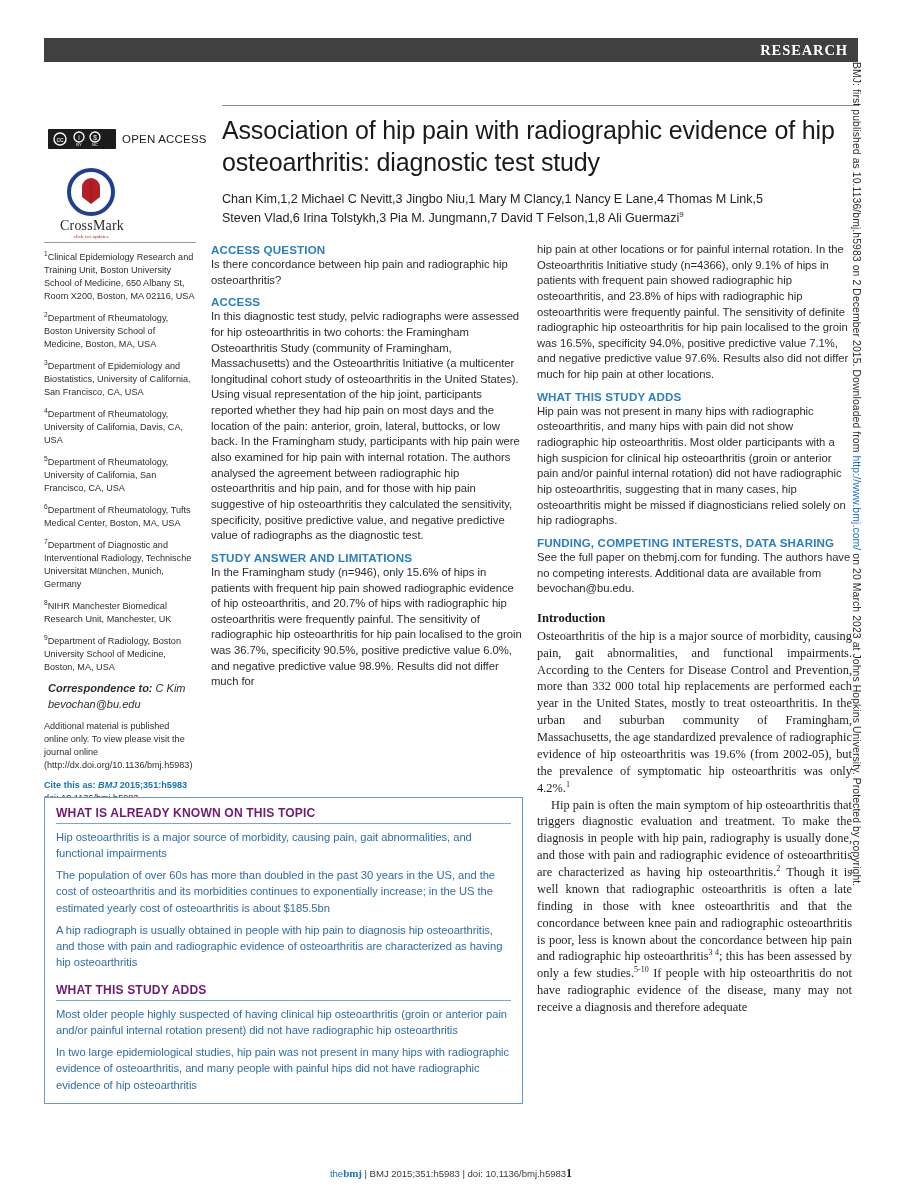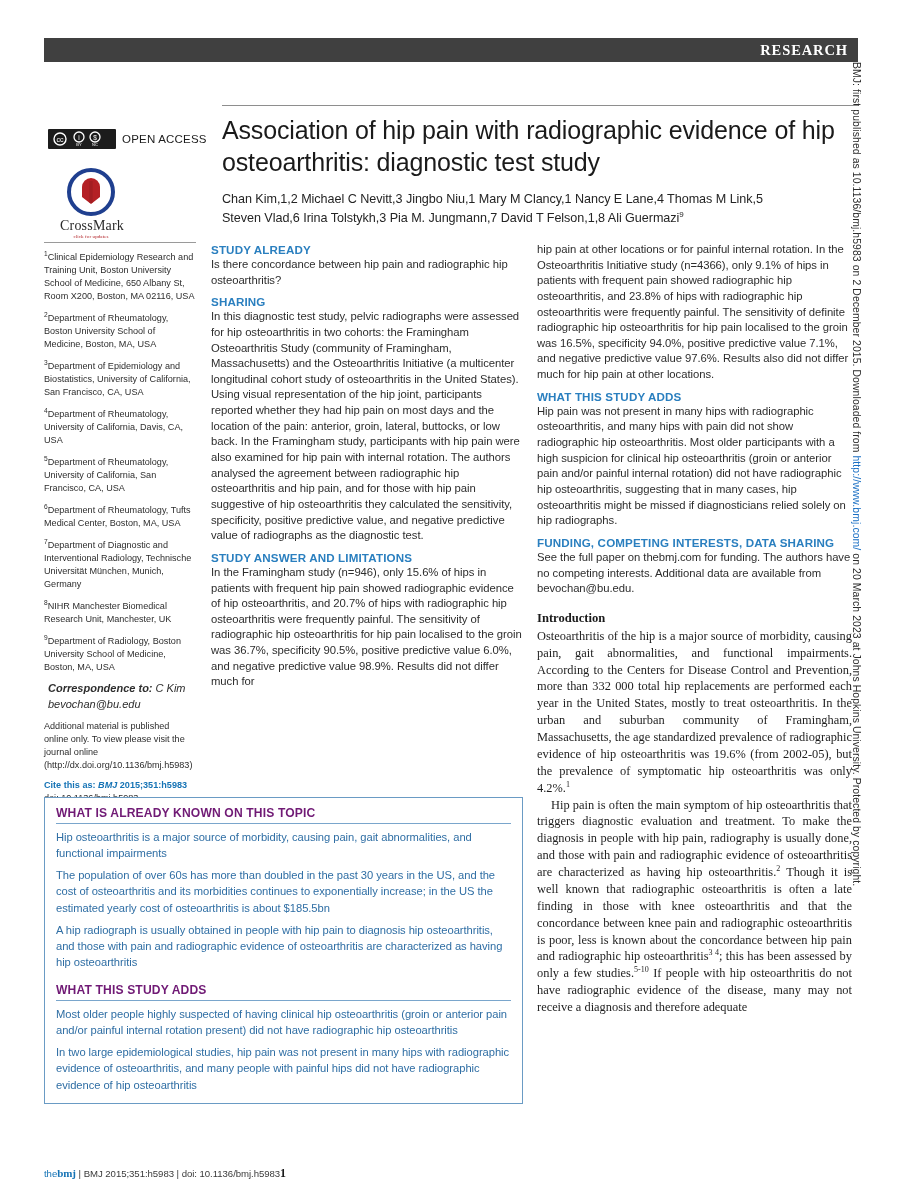--- a/index.html
+++ b/index.html
@@ -259,21 +259,21 @@
     letter-spacing: -0.05px;
   }
   .kbox-p:last-child { margin-bottom: 0; }
 
   
   .footer {
     position: absolute;
     left: 44px; top: 1166px;
     width: 814px;
     display: flex;
-    justify-content: flex-start;
+    justify-content: center;
     align-items: baseline;
   }
   .footer-left {
     font-size: 9.6px;
     color: #3a3a3a;
     letter-spacing: -0.05px;
   }
   .footer-left .the { color: #1573b5; }
   .footer-left .bmj { color: #1573b5; font-weight: bold; font-family: "Liberation Serif", serif; font-size: 11px;}
   .footer-right {
@@ -353,23 +353,23 @@
       <b>Correspondence to:</b>
       <span>C Kim bevochan@bu.edu</span>
     </p>
     <p class="aff-p">Additional material is published online only. To view please visit the journal online (http://dx.doi.org/10.1136/bmj.h5983)</p>
     <p class="cite-as">Cite this as: <i>BMJ</i> 2015;351:h5983</p>
     <p class="doi-line">doi: 10.1136/bmj.h5983</p>
     <p class="accepted">Accepted: 24 October 2015</p>
   </div>
 
   <div class="col-abs-left">
-    <div class="abs-h2 first">STUDY ALREADY</div>
+    <div class="abs-h2 first">ACCESS QUESTION</div>
     <p class="abs-p">Is there concordance between hip pain and radiographic hip osteoarthritis?</p>
-    <div class="abs-h2">SHARING</div>
+    <div class="abs-h2">ACCESS</div>
     <p class="abs-p">In this diagnostic test study, pelvic radiographs were assessed for hip osteoarthritis in two cohorts: the Framingham Osteoarthritis Study (community of Framingham, Massachusetts) and the Osteoarthritis Initiative (a multicenter longitudinal cohort study of osteoarthritis in the United States). Using visual representation of the hip joint, participants reported whether they had hip pain on most days and the location of the pain: anterior, groin, lateral, buttocks, or low back. In the Framingham study, participants with hip pain were also examined for hip pain with internal rotation. The authors analysed the agreement between radiographic hip osteoarthritis and hip pain, and for those with hip pain suggestive of hip osteoarthritis they calculated the sensitivity, specificity, positive predictive value, and negative predictive value of radiographs as the diagnostic test.</p>
     <div class="abs-h2">STUDY ANSWER AND LIMITATIONS</div>
     <p class="abs-p">In the Framingham study (n=946), only 15.6% of hips in patients with frequent hip pain showed radiographic evidence of hip osteoarthritis, and 20.7% of hips with radiographic hip osteoarthritis were frequently painful. The sensitivity of radiographic hip osteoarthritis for hip pain localised to the groin was 36.7%, specificity 90.5%, positive predictive value 6.0%, and negative predictive value 98.9%. Results did not differ much for</p>
   </div>
 
   <div class="col-abs-right">
     <p class="abs-p">hip pain at other locations or for painful internal rotation. In the Osteoarthritis Initiative study (n=4366), only 9.1% of hips in patients with frequent pain showed radiographic hip osteoarthritis, and 23.8% of hips with radiographic hip osteoarthritis were frequently painful. The sensitivity of definite radiographic hip osteoarthritis for hip pain localised to the groin was 16.5%, specificity 94.0%, positive predictive value 7.1%, and negative predictive value 97.6%. Results also did not differ much for hip pain at other locations.</p>
     <div class="abs-h2">WHAT THIS STUDY ADDS</div>
     <p class="abs-p">Hip pain was not present in many hips with radiographic osteoarthritis, and many hips with pain did not show radiographic hip osteoarthritis. Most older participants with a high suspicion for clinical hip osteoarthritis (groin or anterior pain and/or painful internal rotation) did not have radiographic hip osteoarthritis, suggesting that in many cases, hip osteoarthritis might be missed if diagnosticians relied solely on hip radiographs.</p>
     <div class="abs-h2">FUNDING, COMPETING INTERESTS, DATA SHARING</div>

